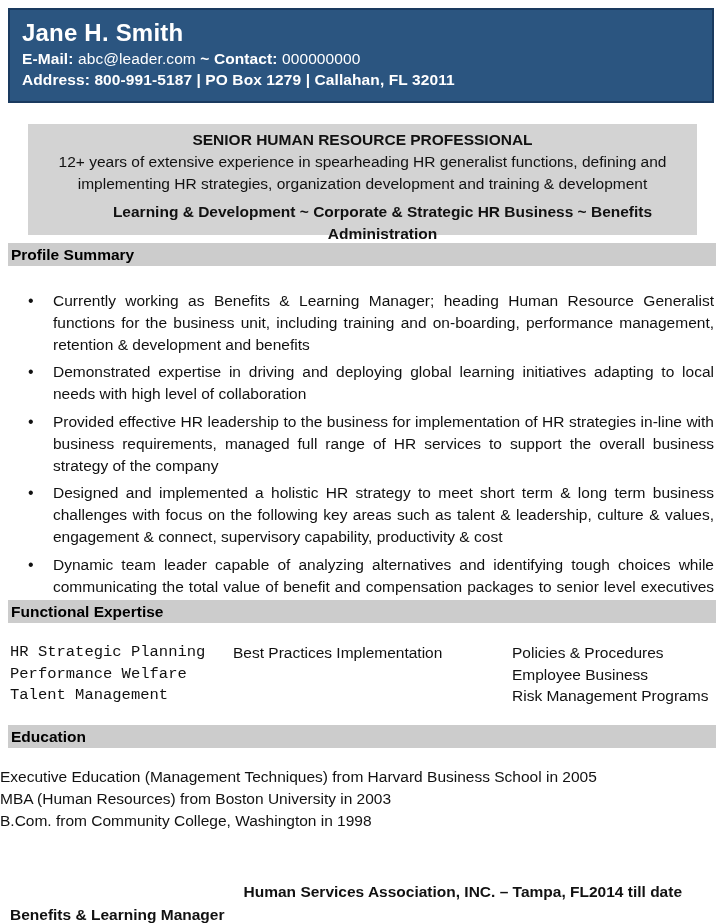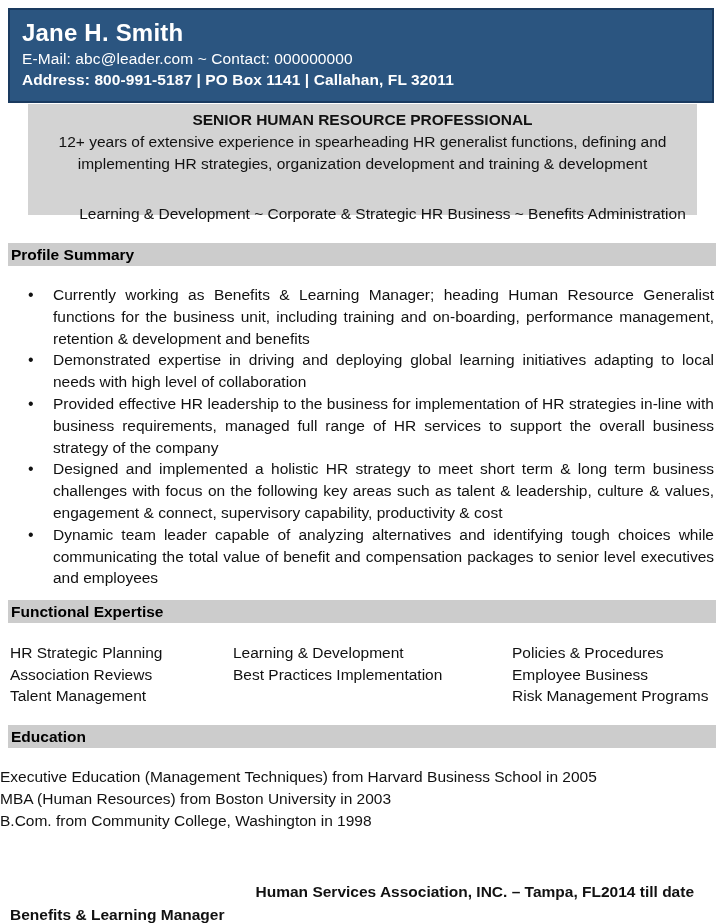--- a/index.html
+++ b/index.html
@@ -28,37 +28,37 @@
     font-size: 24px;
     font-weight: bold;
     line-height: 30px;
     letter-spacing: 0.2px;
   }
   .hline {
     font-size: 15.5px;
     line-height: 21px;
     letter-spacing: 0.1px;
   }
-  .hline .b { font-weight: normal; }
+  .hline .b { font-weight: bold; }
   .addr { font-weight: bold; }
 
   
   .intro {
     position: absolute;
-    left: 28px; top: 104px;
+    left: 28px; top: 124px;
     width: 669px; height: 111px;
     background: #D3D3D3;
     text-align: center;
     padding-top: 5px;
     font-size: 15.5px;
     line-height: 22px;
   }
   .intro-title { font-weight: bold; }
   .intro-summary { padding: 0 16px; }
-  .intro-tagline { font-weight: normal; margin-top: 28px; padding-left: 40px; }
+  .intro-tagline { font-weight: bold; margin-top: 6px; padding-left: 40px; }
 
   
   .bar {
     position: absolute;
     left: 8px;
     width: 708px; height: 23px;
     background: #CCCCCC;
     font-size: 15.5px;
     font-weight: bold;
     line-height: 23px;
@@ -76,38 +76,39 @@
     left: 8px; top: 284px;
     width: 706px;
     list-style: none;
   }
   .bullets li {
     position: relative;
     padding-left: 45px;
     font-size: 15.5px;
     line-height: 21.8px;
     text-align: justify;
+    margin-top: 6px;
   }
   .bullets li::before {
     content: "\2022";
     position: absolute;
     left: 20px;
     top: 0;
     font-size: 16px;
   }
 
   
   .fx-grid {
     position: absolute;
     left: 10px; top: 642px;
     width: 704px;
     display: flex;
   }
   .fx-col { display: flex; flex-direction: column; }
-  .fx-col-1 { width: 223px; }
+  .fx-col-1 { width: 223px; font-family: Liberation Mono, monospace; }
   .fx-col-2 { width: 279px; }
   .fx-col-3 { flex: 1; }
   .fx-item { font-size: 15.5px; line-height: 21.7px; }
 
   
   .edu {
     position: absolute;
     left: 0; top: 766px;
     width: 722px;
     text-align: left;
@@ -118,21 +119,21 @@
   .we-row {
     position: absolute;
     left: 10px; top: 881px;
     width: 704px;
     display: flex;
     justify-content: flex-end;
     font-size: 15.5px;
     font-weight: bold;
     line-height: 22px;
   }
-  .we-dates { margin-right: 20px; }
+  .we-dates { margin-right: 32px; }
   .we-role {
     position: absolute;
     left: 10px; top: 904px;
     font-size: 15.5px;
     font-weight: bold;
     line-height: 22px;
   }
 </style>
 </head>
 <body>
@@ -141,21 +142,21 @@
 
   <header class="header">
     <div class="name">Jane H. Smith</div>
     <div class="hline">
       <span class="b">E-Mail:</span>
       <span>abc@leader.com</span>
       <span class="b">~</span>
       <span class="b">Contact:</span>
       <span>000000000</span>
     </div>
-    <div class="hline addr">Address: 800-991-5187 | PO Box 1141 | Callahan, FL 32011</div>
+    <div class="hline addr">Address: 800-991-5187 | PO Box 1279 | Callahan, FL 32011</div>
   </header>
 
   <section class="intro">
     <div class="intro-title">SENIOR HUMAN RESOURCE PROFESSIONAL</div>
     <div class="intro-summary">12+ years of extensive experience in spearheading HR generalist functions, defining and implementing HR strategies, organization development and training &amp; development</div>
     <div class="intro-tagline">Learning &amp; Development ~ Corporate &amp; Strategic HR Business ~ Benefits Administration</div>
   </section>
 
   <div class="bar bar-profile">Profile Summary</div>
   <ul class="bullets">
@@ -163,25 +164,24 @@
     <li>Demonstrated expertise in driving and deploying global learning initiatives adapting to local needs with high level of collaboration</li>
     <li>Provided effective HR leadership to the business for implementation of HR strategies in-line with business requirements, managed full range of HR services to support the overall business strategy of the company</li>
     <li>Designed and implemented a holistic HR strategy to meet short term &amp; long term business challenges with focus on the following key areas such as talent &amp; leadership, culture &amp; values, engagement &amp; connect, supervisory capability, productivity &amp; cost</li>
     <li>Dynamic team leader capable of analyzing alternatives and identifying tough choices while communicating the total value of benefit and compensation packages to senior level executives and employees</li>
   </ul>
 
   <div class="bar bar-functional">Functional Expertise</div>
   <div class="fx-grid">
     <div class="fx-col fx-col-1">
       <div class="fx-item">HR Strategic Planning</div>
-      <div class="fx-item">Association Reviews</div>
+      <div class="fx-item">Performance Welfare</div>
       <div class="fx-item">Talent Management</div>
     </div>
     <div class="fx-col fx-col-2">
-      <div class="fx-item">Learning &amp; Development</div>
       <div class="fx-item">Best Practices Implementation</div>
     </div>
     <div class="fx-col fx-col-3">
       <div class="fx-item">Policies &amp; Procedures</div>
       <div class="fx-item">Employee Business</div>
       <div class="fx-item">Risk Management Programs</div>
     </div>
   </div>
 
   <div class="bar bar-education">Education</div>

